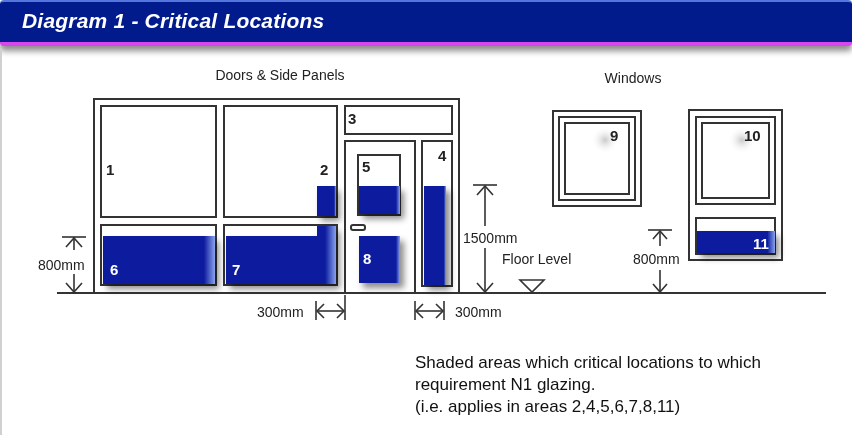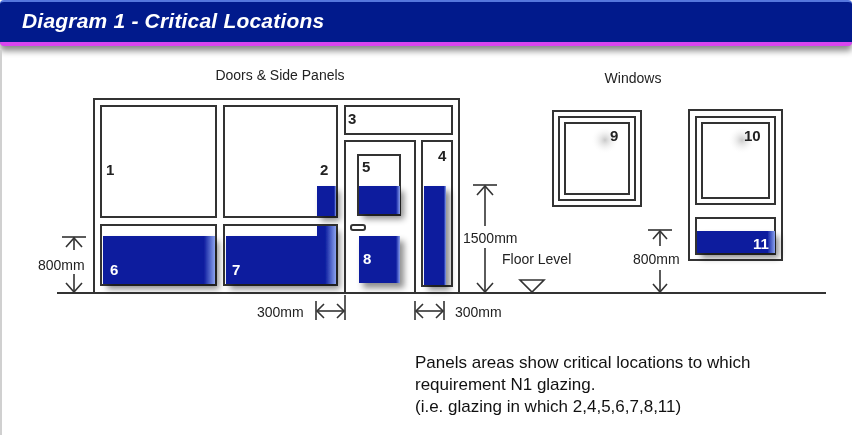--- a/index.html
+++ b/index.html
@@ -150,16 +150,16 @@
     <text x="38" y="270">800mm</text>
     <text x="463" y="243">1500mm</text>
     <text x="502" y="264">Floor Level</text>
     <text x="633" y="264">800mm</text>
     <text x="257" y="317">300mm</text>
     <text x="455" y="317">300mm</text>
   </g>
 </svg>
 
 <div class="caption">
-  <div>Panels areas show critical locations to which</div>
+  <div>Shaded areas which critical locations to which</div>
   <div>requirement N1 glazing.</div>
-  <div>(i.e. glazing in which 2,4,5,6,7,8,11)</div>
+  <div>(i.e. applies in areas 2,4,5,6,7,8,11)</div>
 </div>
 
 </body></html>

